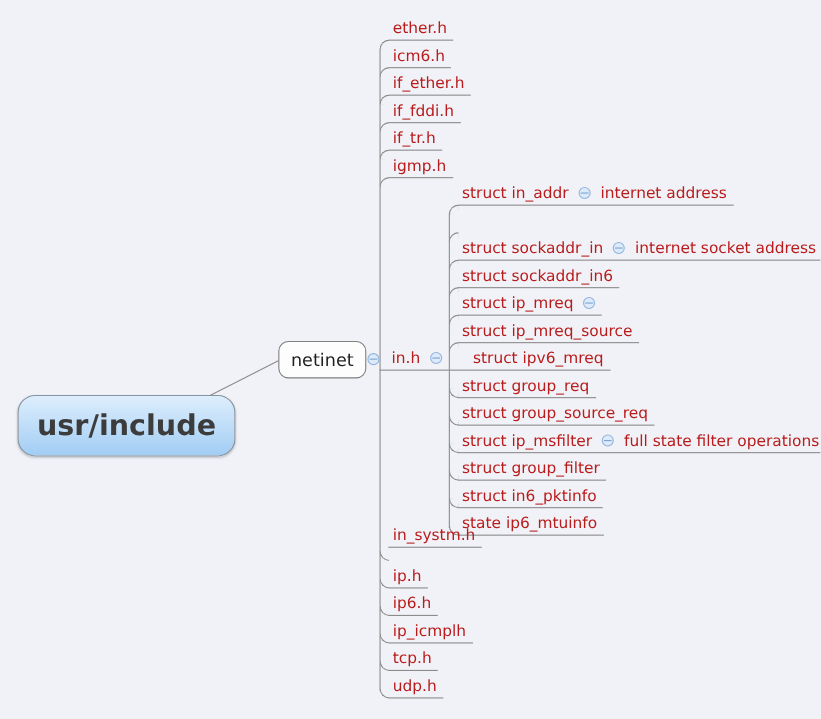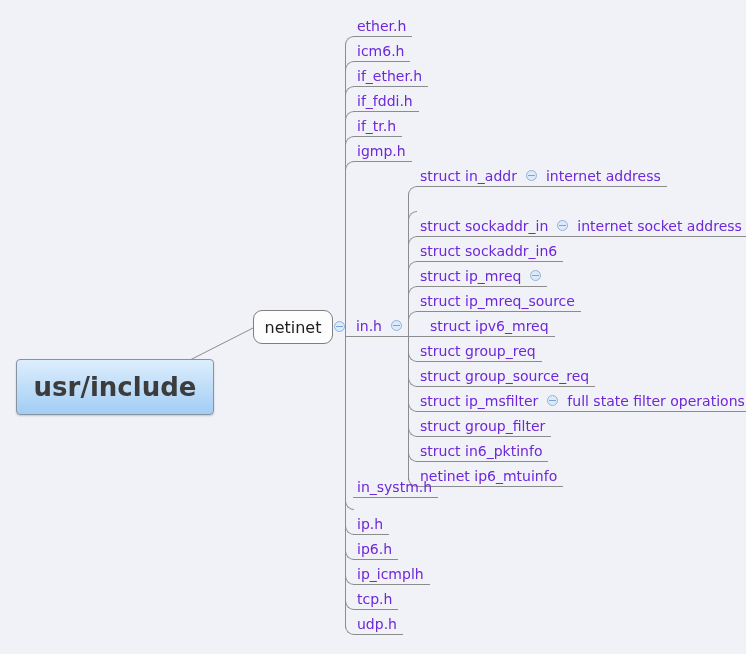--- a/index.html
+++ b/index.html
@@ -8,33 +8,33 @@
     font-family:"DejaVu Sans","Liberation Sans",sans-serif;overflow:hidden;
   }
   .edge-svg{position:absolute;left:0;top:0;pointer-events:none;}
   .node-box{
     position:absolute;display:flex;align-items:center;justify-content:center;
     box-sizing:border-box;cursor:default;
   }
   .root-box{
     left:16px;top:359px;width:198px;height:56px;
     background:linear-gradient(#ddeefd,#a2cdf4);
-    border:1px solid #87939e;border-radius:4px;
+    border:1px solid #87939e;border-radius:16px;
     font-size:26px;font-weight:bold;color:#3c3c3c;
     box-shadow:0 1px 2px rgba(0,0,0,0.18);
   }
   .netinet-box{
     left:253px;top:310px;width:80px;height:34px;
     background:#fdfdfe;border:1px solid #7f7f7f;border-radius:9px;
     font-size:16px;color:#1e1e1e;
   }
   .row{
     position:absolute;height:22px;display:flex;align-items:center;column-gap:9px;
     padding:0 6px 0 4px;border-bottom:1px solid #8c8c8c;
-    font-size:14px;color:#6d28d9;white-space:nowrap;box-sizing:border-box;
+    font-size:14px;color:#b91c1c;white-space:nowrap;box-sizing:border-box;
   }
   .row-inh{left:345px;top:315px;width:63px;justify-content:flex-end;padding-left:10px;}
   .fold{
     display:inline-block;width:11px;height:11px;box-sizing:border-box;flex:0 0 auto;
     border:1px solid #92b3da;border-radius:50%;background:#dceafb;position:relative;
   }
   .fold::after{
     content:"";position:absolute;left:1px;right:1px;top:4px;height:1px;background:#7ba6d3;
   }
   .fold.abs{position:absolute;}
@@ -149,21 +149,21 @@
     <span class="fold"></span>
     <span class="note">full state filter operations</span>
   </div>
   <div class="row" style="left:416px;top:415px;">
     <span>struct group_filter</span>
   </div>
   <div class="row" style="left:416px;top:440px;">
     <span>struct in6_pktinfo</span>
   </div>
   <div class="row" style="left:416px;top:465px;">
-    <span>netinet ip6_mtuinfo</span>
+    <span>state ip6_mtuinfo</span>
   </div>
 
   <div class="row" style="left:353px;top:476px;">
       <span>in_systm.h</span>
     </div>
   <div class="row" style="left:353px;top:513px;">
       <span>ip.h</span>
     </div>
   <div class="row" style="left:353px;top:538px;">
       <span>ip6.h</span>

